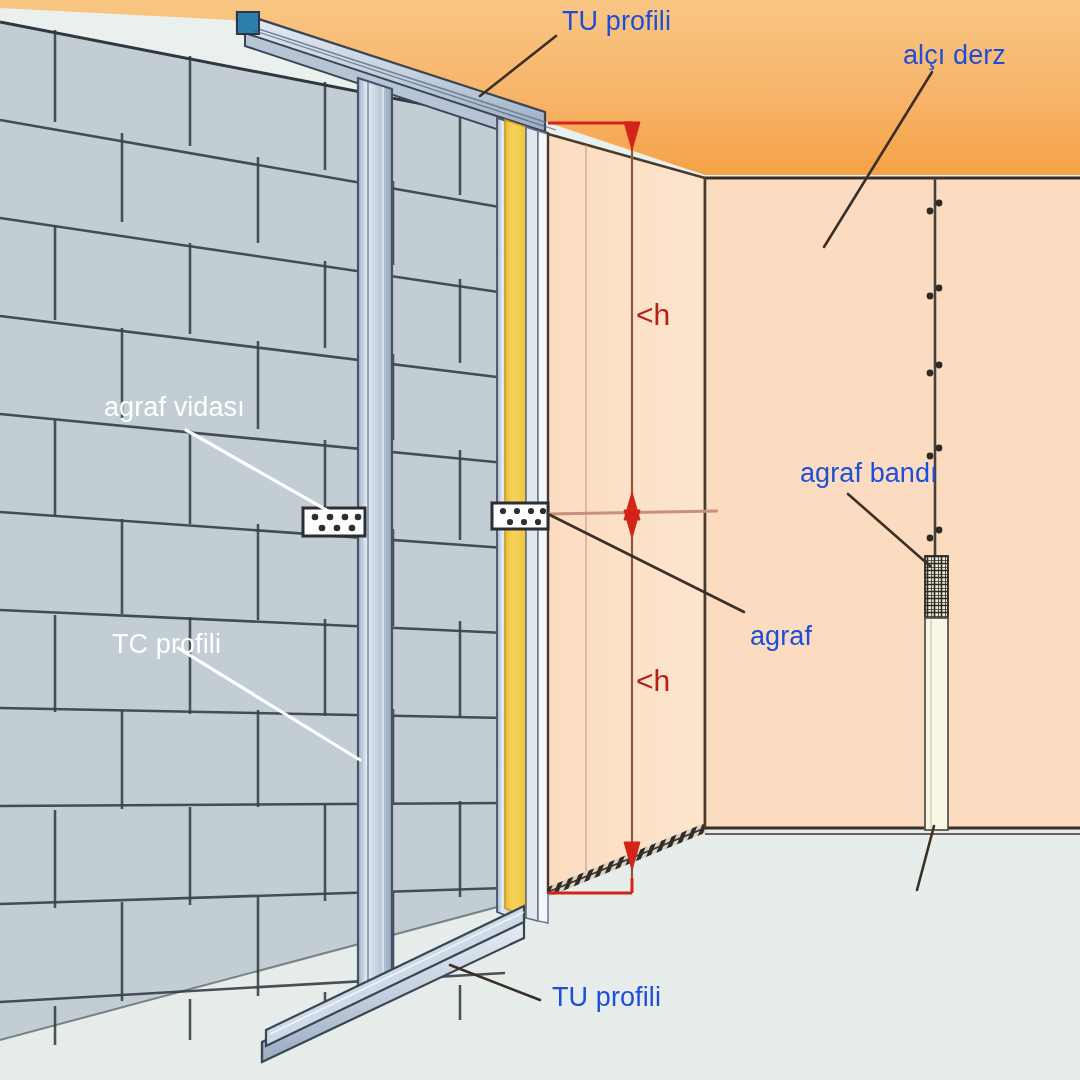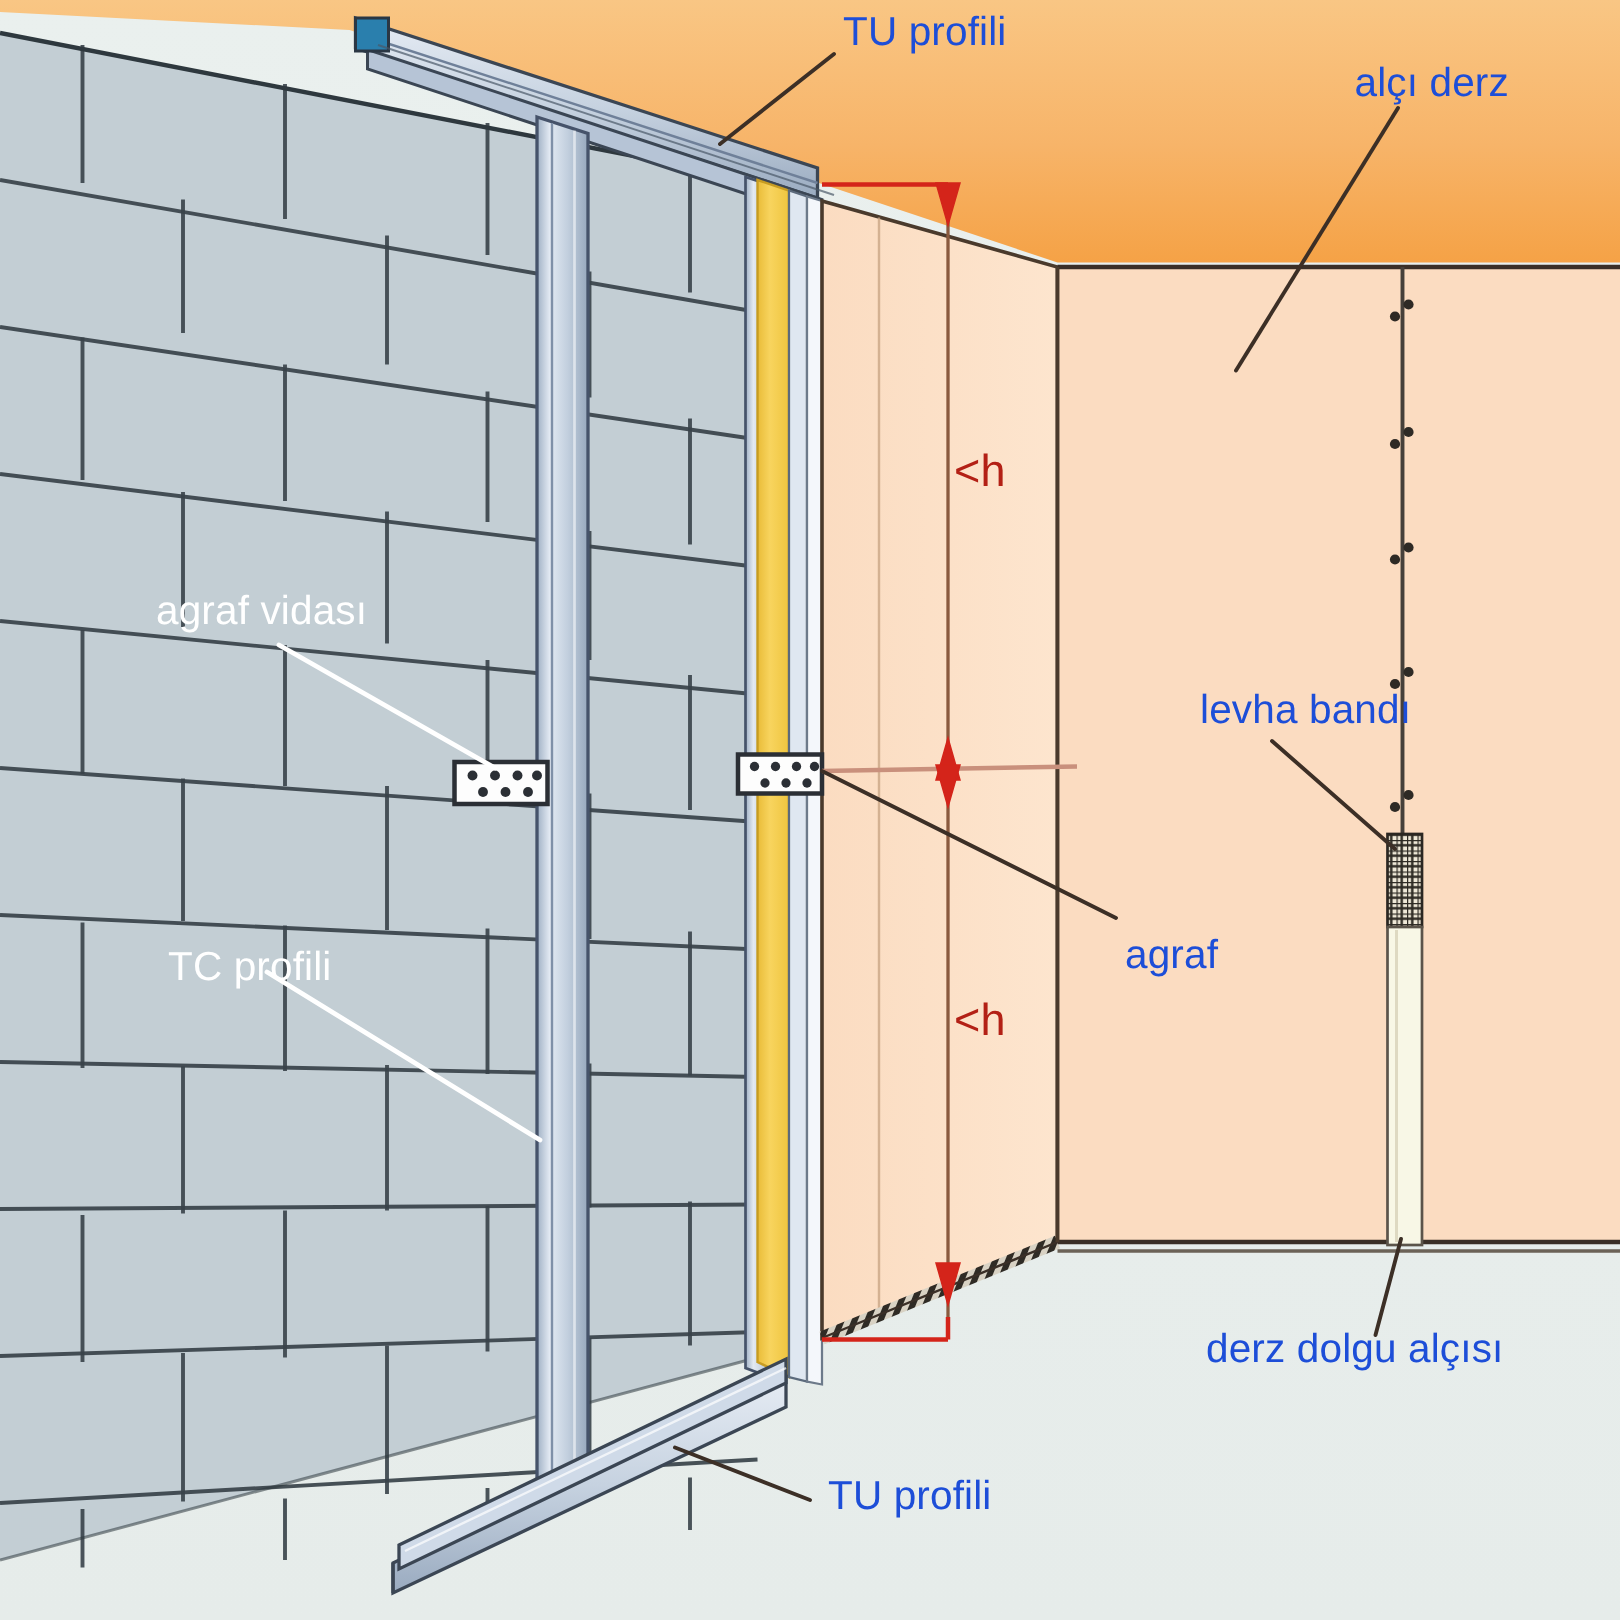--- a/index.html
+++ b/index.html
@@ -251,22 +251,21 @@
     <path d="M450 965 L540 1000"></path>
   </g>
   <g stroke="#ffffff" stroke-width="3.2" fill="none" stroke-linecap="round">
     <path d="M186 430 L330 512"></path>
     <path d="M178 648 L360 760"></path>
   </g>
 </svg>
 
 <div class="lbl" style="left:562px; top:6px;">TU profili</div>
 <div class="lbl" style="left:903px; top:40px;">alçı derz</div>
-<div class="lbl" style="left:800px; top:458px;">levha bandı</div>
-<div class="lbl" style="left:804px; top:884px;">derz dolgu alçısı</div>
+<div class="lbl" style="left:800px; top:458px;">agraf bandı</div>
 <div class="lbl" style="left:750px; top:621px;text-align:center;">agraf</div>
 <div class="lbl" style="left:552px; top:982px;">TU profili</div>
 
 <div class="lbl lbl-white" style="left:104px; top:392px;">agraf vidası</div>
 <div class="lbl lbl-white" style="left:112px; top:613px;margin-top:16px;">TC profili</div>
 
 <div class="lbl lbl-red" style="left:636px; top:298px;">&lt;h</div>
 <div class="lbl lbl-red" style="left:636px; top:664px;">&lt;h</div>
 
 </div>

